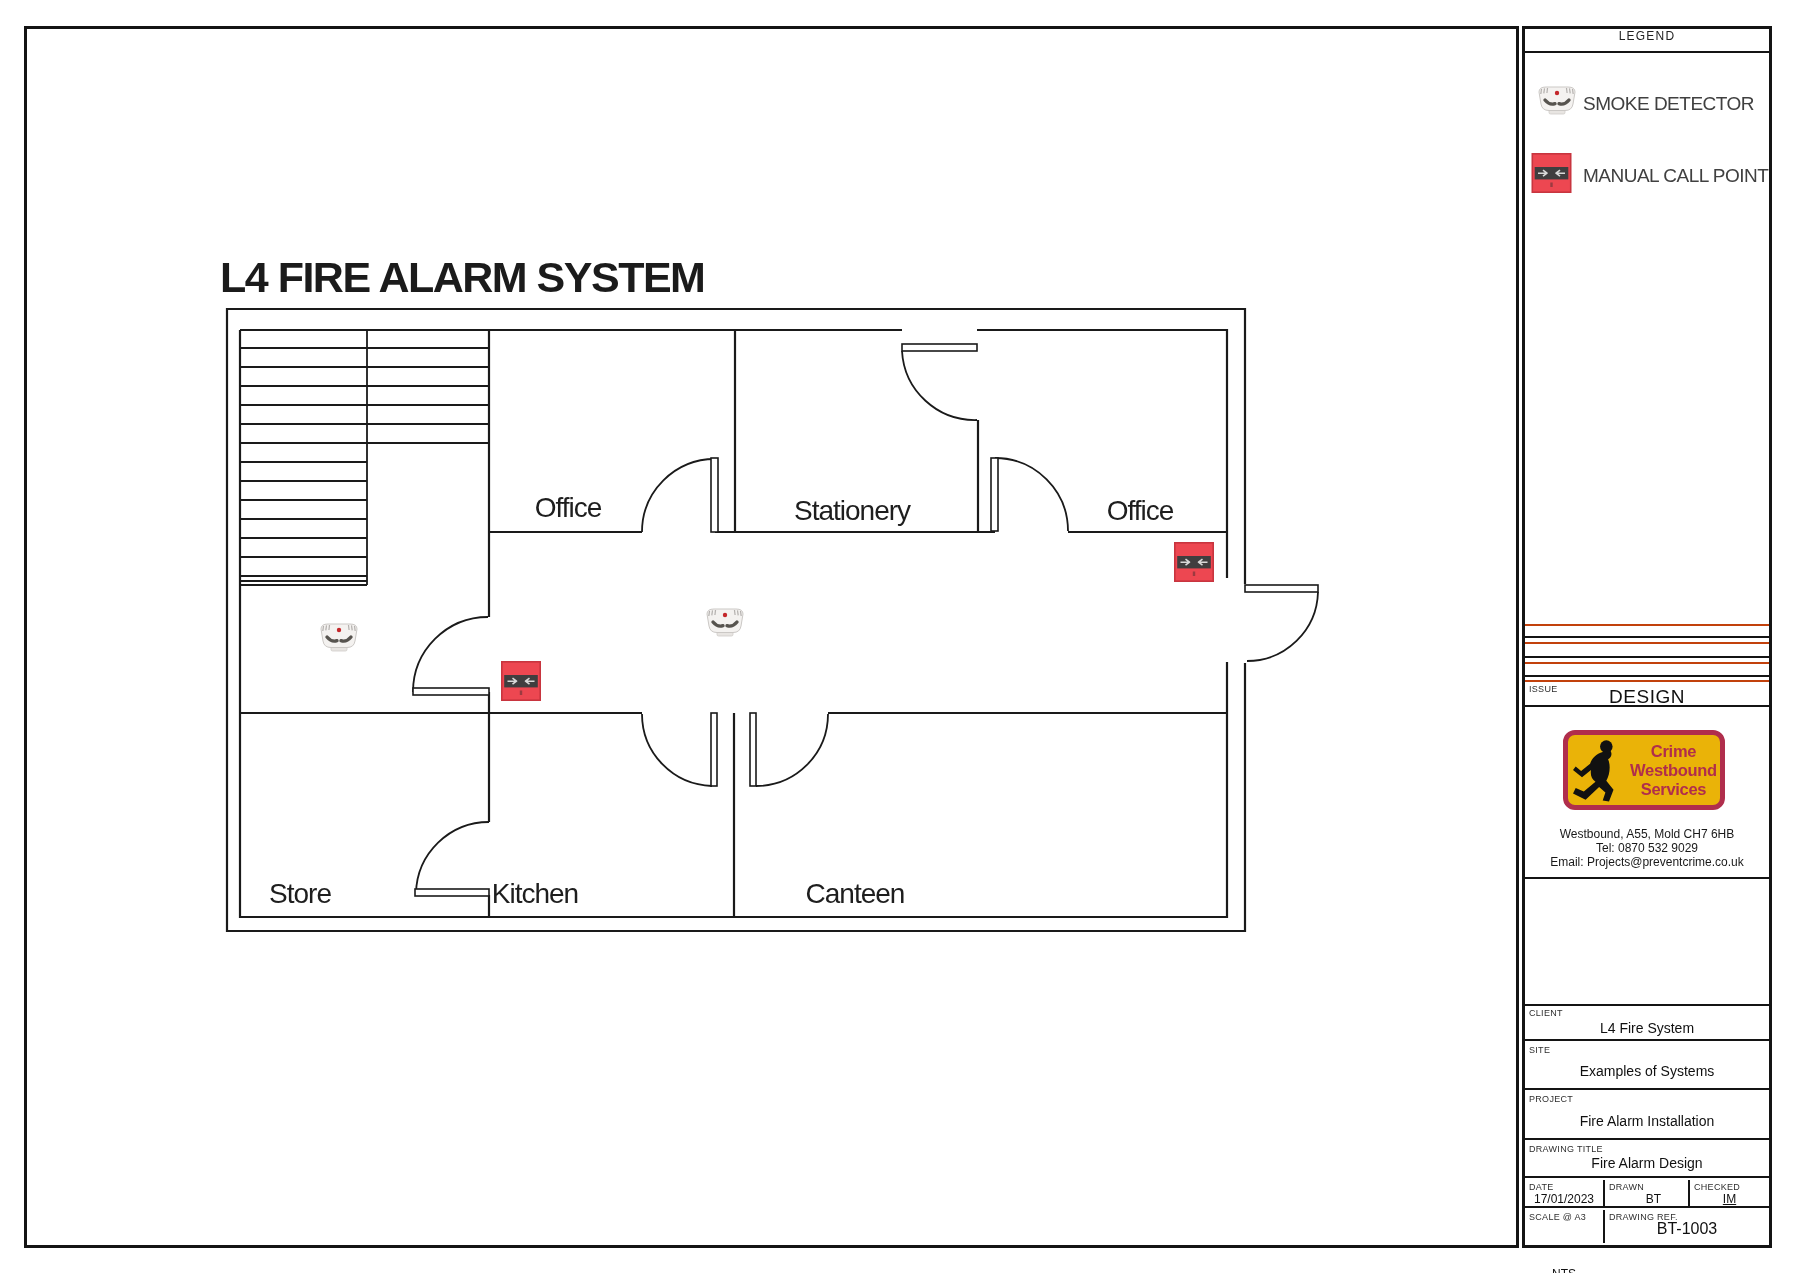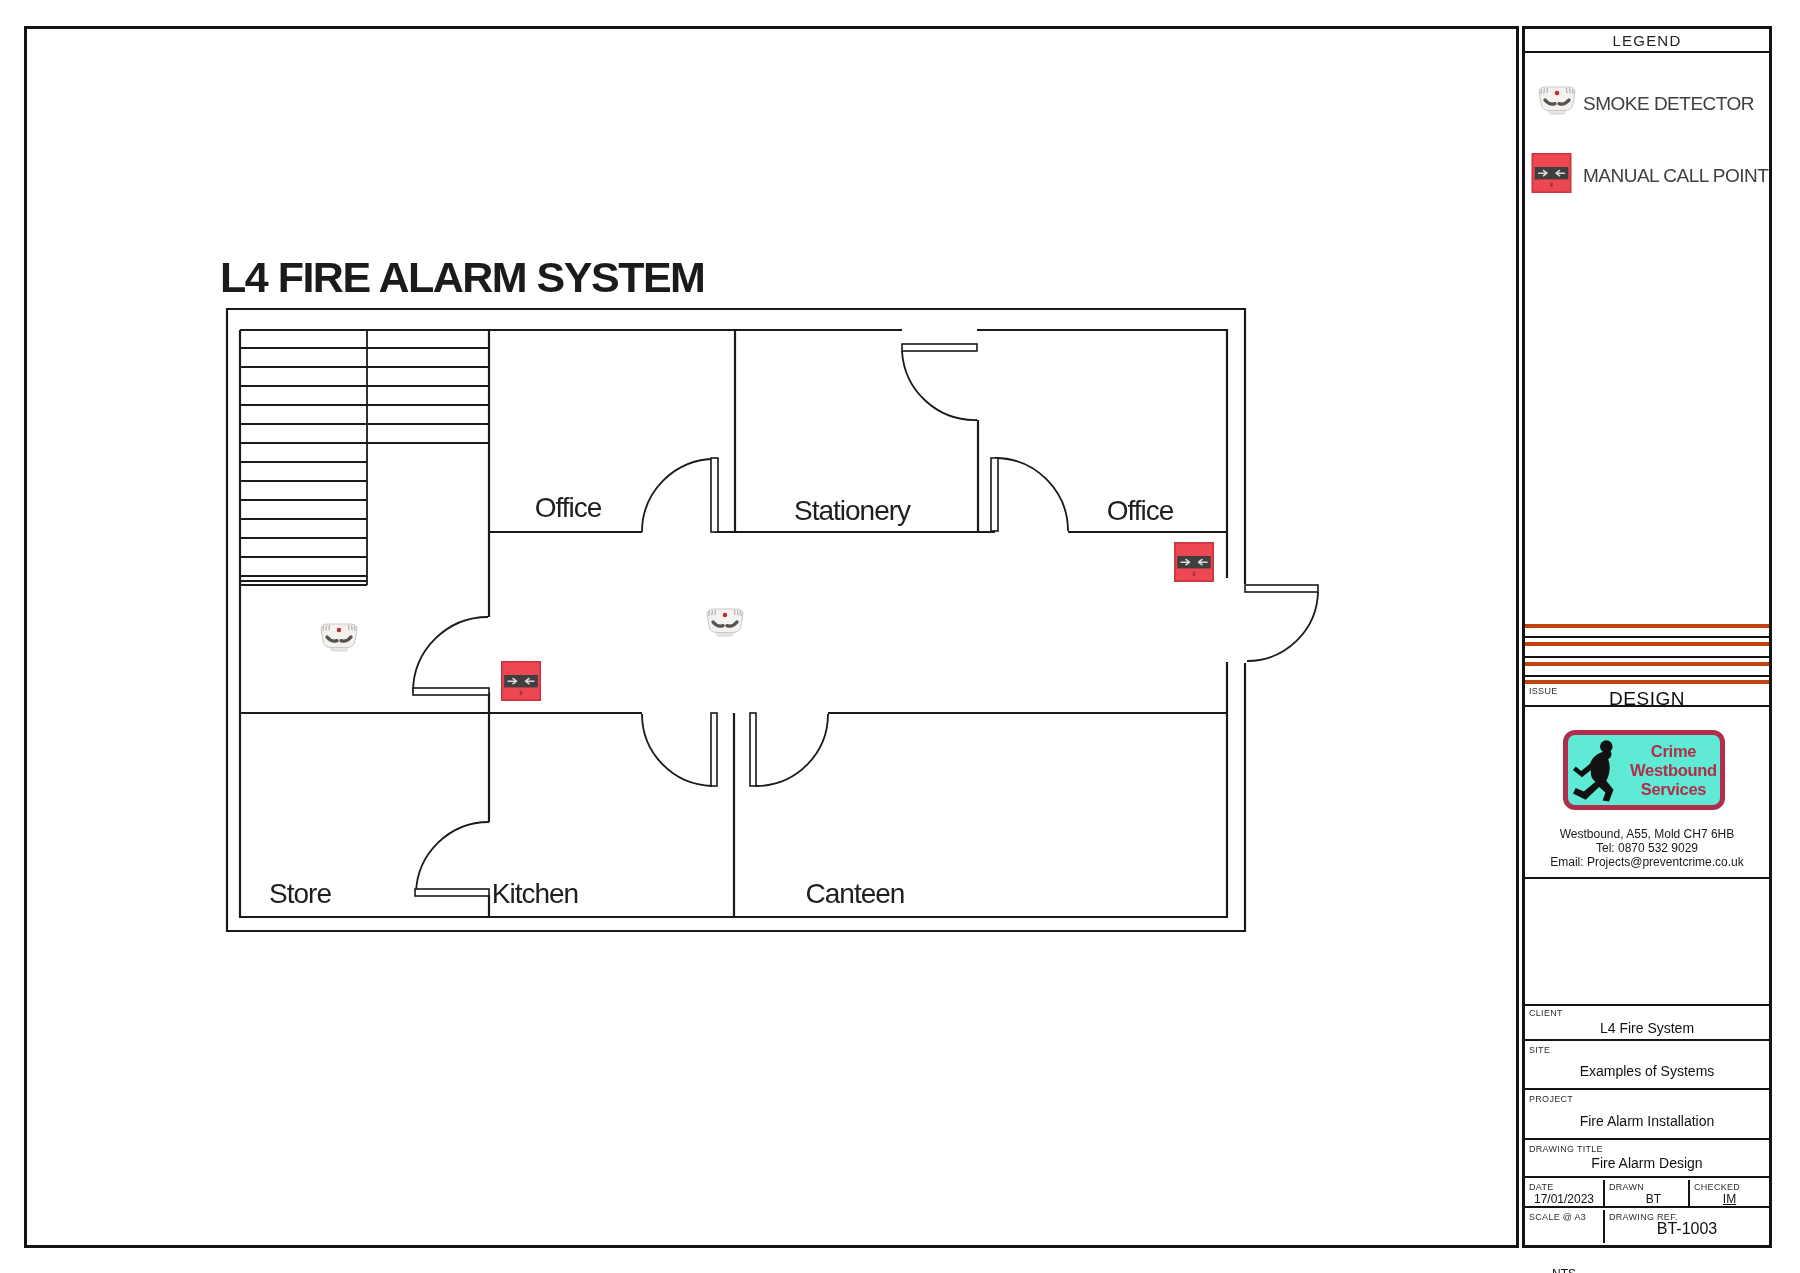--- a/index.html
+++ b/index.html
@@ -6,33 +6,33 @@
   .page{position:relative;width:1800px;height:1273px;background:#fff;
         font-family:"Liberation Sans", sans-serif;color:#111;overflow:hidden;}
   .frame{position:absolute;border:3px solid #141414;background:#fff;box-sizing:border-box;}
   #main-frame{left:24px;top:26px;width:1495px;height:1222px;}
   #side-panel{left:1522px;top:26px;width:250px;height:1222px;}
   svg{display:block;}
   #plan-svg{position:absolute;left:0;top:0;}
 
   
   .prow{position:absolute;left:0;right:0;box-sizing:border-box;}
-  .bt{border-top:4px solid #c2410c;}
+  .bt{border-top:2px solid #c2410c;}
   .bb{border-bottom:2px solid #141414;}
   .tb-label{position:absolute;left:4px;top:2px;font-size:9px;letter-spacing:.3px;color:#2e2e2e;}
   .tb-value{position:absolute;left:0;right:0;text-align:center;font-size:14px;color:#101010;}
-  .legend-header{display:flex;align-items:center;justify-content:center;
-                 font-size:15px;letter-spacing:1.2px;color:#222;}
+  .legend-header{display:flex;align-items:flex-start;justify-content:center;
+                 font-size:12px;letter-spacing:1.2px;color:#222;}
   .legend-item-label{position:absolute;font-size:19px;font-weight:500;letter-spacing:-.5px;color:#404040;}
   .cell{position:absolute;top:0;bottom:0;box-sizing:border-box;}
   .cell.divl{border-left:2px solid #141414;}
 
   
   .logo-box{position:absolute;left:38px;top:21px;width:162px;height:80px;box-sizing:border-box;
-            border:5px solid #b02e4c;border-radius:12px;background:#5eead4;display:flex;align-items:center;}
+            border:5px solid #b02e4c;border-radius:12px;background:#eab308;display:flex;align-items:center;}
   .logo-text{flex:1;text-align:center;color:#b02e4c;font-weight:bold;
              font-size:16.5px;line-height:19px;letter-spacing:-.3px;}
   .addr{position:absolute;left:0;right:0;text-align:center;font-size:12px;line-height:13.5px;color:#191919;}
 </style>
 </head>
 <body>
 
 <div class="page">
 
   <div id="main-frame" class="frame"></div>

